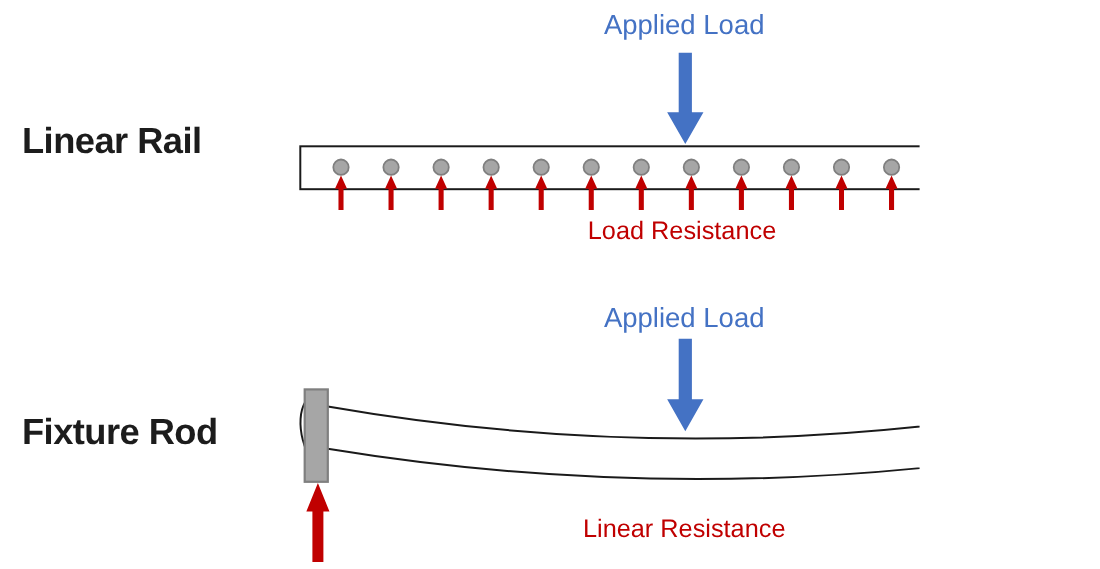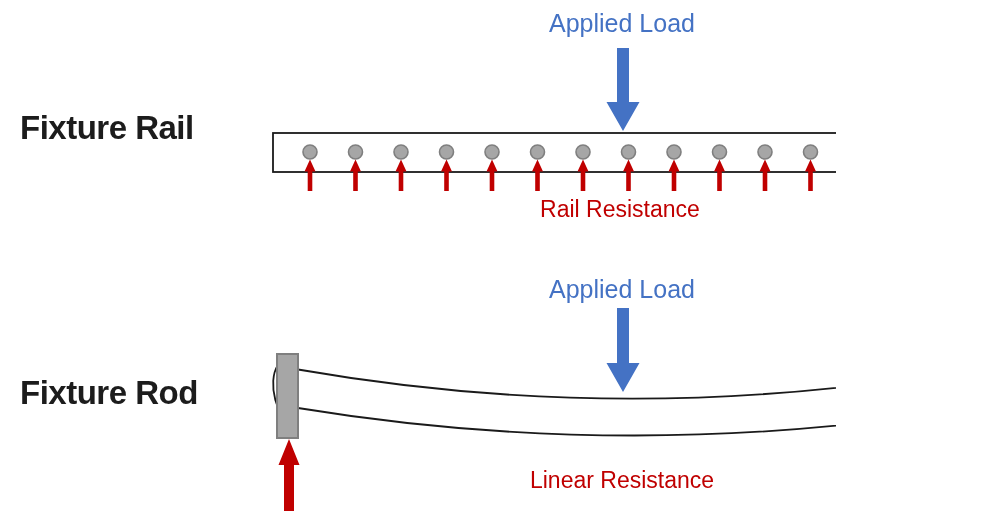--- a/index.html
+++ b/index.html
@@ -78,23 +78,23 @@
 
     <rect x="277" y="354" width="21" height="84" stroke-width="2" fill="#A6A6A6" stroke="#7F7F7F"></rect>
     <rect x="958" y="357" width="23" height="83" stroke-width="2" fill="#A6A6A6" stroke="#7F7F7F"></rect>
 
     <path d="M 289 439 L 299.5 465 L 294 465 L 294 511 L 284 511 L 284 465 L 278.5 465 Z" fill="#C00000"></path>
     <path d="M 971 440 L 981.5 466 L 976 466 L 976 512 L 966 512 L 966 466 L 960.5 466 Z" fill="#C00000"></path>
   </svg>
 
   <div class="label load-label" style="left: 622px; top: 10px; color: rgb(68, 114, 196);">Applied Load</div>
 
-  <div class="label section-title" style="left:20px; top:110px;">Fixture Rail</div>
+  <div class="label section-title" style="left:20px; top:110px;">Linear Rail</div>
 
-  <div class="label resist-label" style="left: 620px; top: 197px; color: rgb(192, 0, 0);">Rail Resistance</div>
+  <div class="label resist-label" style="left: 620px; top: 197px; color: rgb(192, 0, 0);">Load Resistance</div>
 
   <div class="label load-label" style="left: 622px; top: 276px; color: rgb(68, 114, 196);">Applied Load</div>
 
   <div class="label section-title" style="left:20px; top:375px;">Fixture Rod</div>
 
   <div class="label resist-label" style="left: 622px; top: 468px; color: rgb(192, 0, 0);">Linear Resistance</div>
 
 </div>
 
 </body></html>

